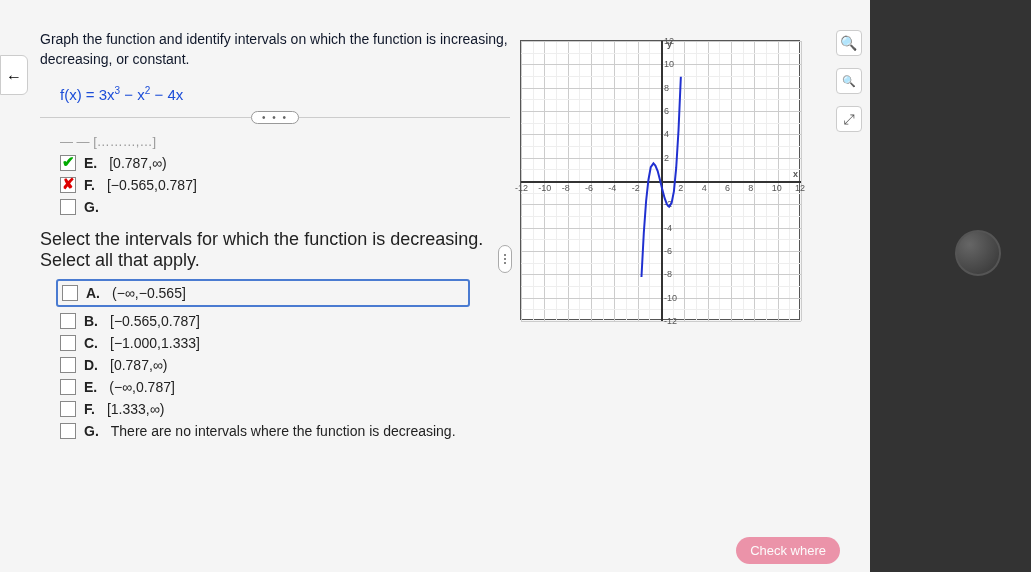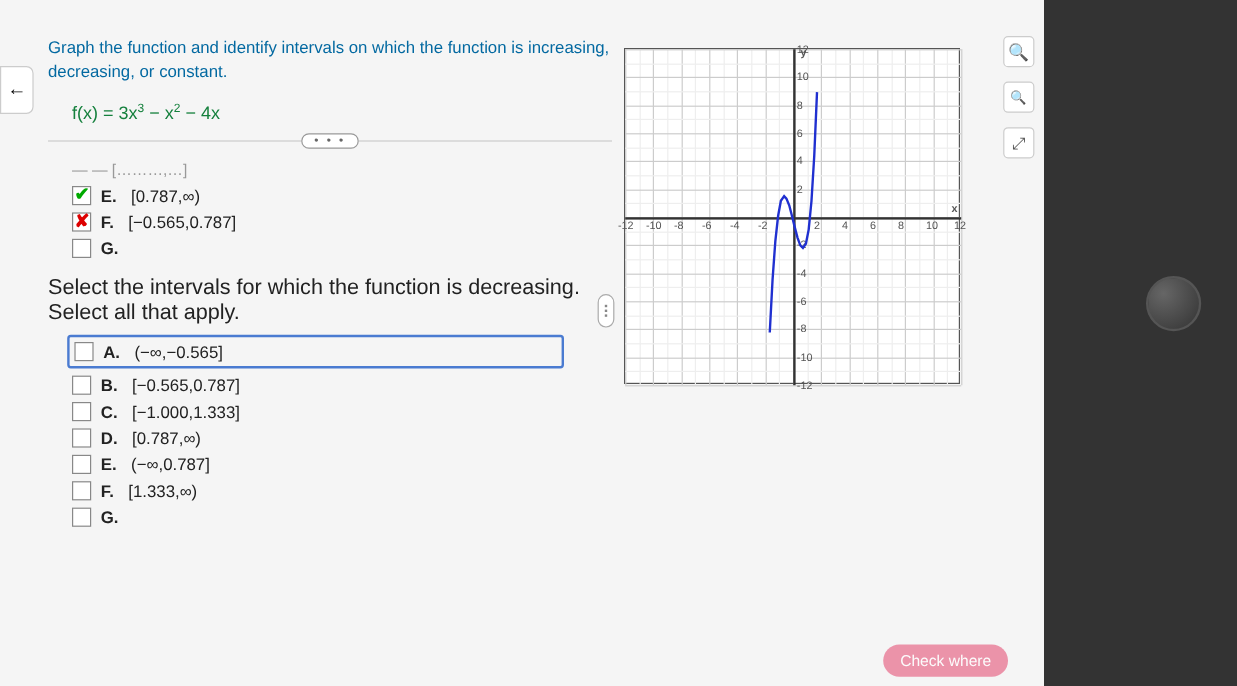--- a/index.html
+++ b/index.html
@@ -2,22 +2,22 @@
 <html><head>
 <meta charset="utf-8">
 <style>
 * { box-sizing: border-box; margin: 0; padding: 0; }
 body { font-family: Arial, sans-serif; background: #333; width: 1031px; height: 572px; overflow: hidden; position: relative; }
 .screen { width: 870px; height: 572px; background: #f5f5f5; position: relative; overflow: hidden; }
 .sidebar-btn { position: absolute; left: 0; top: 55px; width: 28px; height: 40px; background: #fff; border: 1px solid #ccc; border-radius: 0 6px 6px 0; display: flex; align-items: center; justify-content: center; cursor: pointer; }
 .content { display: flex; padding: 30px 10px 0 40px; height: 100%; }
 .left-col { flex: 1; padding-right: 10px; }
 .right-col { width: 340px; position: relative; }
-.instruction { font-size: 14px; color: #0369a1; line-height: 1.4; margin-bottom: 10px; }
-.formula { font-size: 15px; color: #15803d; margin: 16px 0 8px 20px; }
+.instruction { font-size: 14px; color: #0f172a; line-height: 1.4; margin-bottom: 10px; }
+.formula { font-size: 15px; color: #1d4ed8; margin: 16px 0 8px 20px; }
 .formula sup { font-size: 10px; }
 .divider-row { display: flex; align-items: center; margin: 8px 0; }
 .divider-line { flex: 1; height: 1px; background: #ccc; }
 .divider-btn { border: 1px solid #999; background: #fff; border-radius: 10px; padding: 0 10px; font-size: 10px; color: #666; cursor: pointer; letter-spacing: 2px; }
 .truncated { color: #999; font-size: 13px; margin: 10px 0 4px 20px; }
 .option-row { display: flex; align-items: center; gap: 8px; margin: 6px 0 6px 20px; font-size: 14px; color: #222; }
 .checkbox { width: 16px; height: 16px; border: 1px solid #888; background: #fff; position: relative; cursor: pointer; flex-shrink: 0; }
 .checkbox.checked-green::after { content: "✔"; color: #0a0; font-weight: bold; position: absolute; left: 1px; top: -3px; font-size: 15px; }
 .checkbox.checked-red::after { content: "✘"; color: #d00; font-weight: bold; position: absolute; left: 1px; top: -3px; font-size: 15px; }
 .opt-letter { font-weight: bold; margin-right: 4px; }
@@ -102,20 +102,21 @@
         <span>(−∞,0.787]</span>
       </div>
       <div class="option-row">
         <div class="checkbox"></div>
         <span class="opt-letter">F.</span>
         <span>[1.333,∞)</span>
       </div>
       <div class="option-row">
         <div class="checkbox"></div>
         <span class="opt-letter">G.</span>
+        <span>There are no intervals where the function is decreasing.</span>
       </div>
     </div>
 
     <div class="right-col">
       <div class="graph" id="graph">
           <div class="grid-line" style="left: 0px; top: 0px; width: 1px; height: 280px; background: rgb(204, 204, 204);"></div>
           <div class="grid-line" style="left: 11.6667px; top: 0px; width: 1px; height: 280px; background: rgb(238, 238, 238);"></div>
           <div class="grid-line" style="left: 23.3333px; top: 0px; width: 1px; height: 280px; background: rgb(204, 204, 204);"></div>
           <div class="grid-line" style="left: 35px; top: 0px; width: 1px; height: 280px; background: rgb(238, 238, 238);"></div>
           <div class="grid-line" style="left: 46.6667px; top: 0px; width: 1px; height: 280px; background: rgb(204, 204, 204);"></div>

